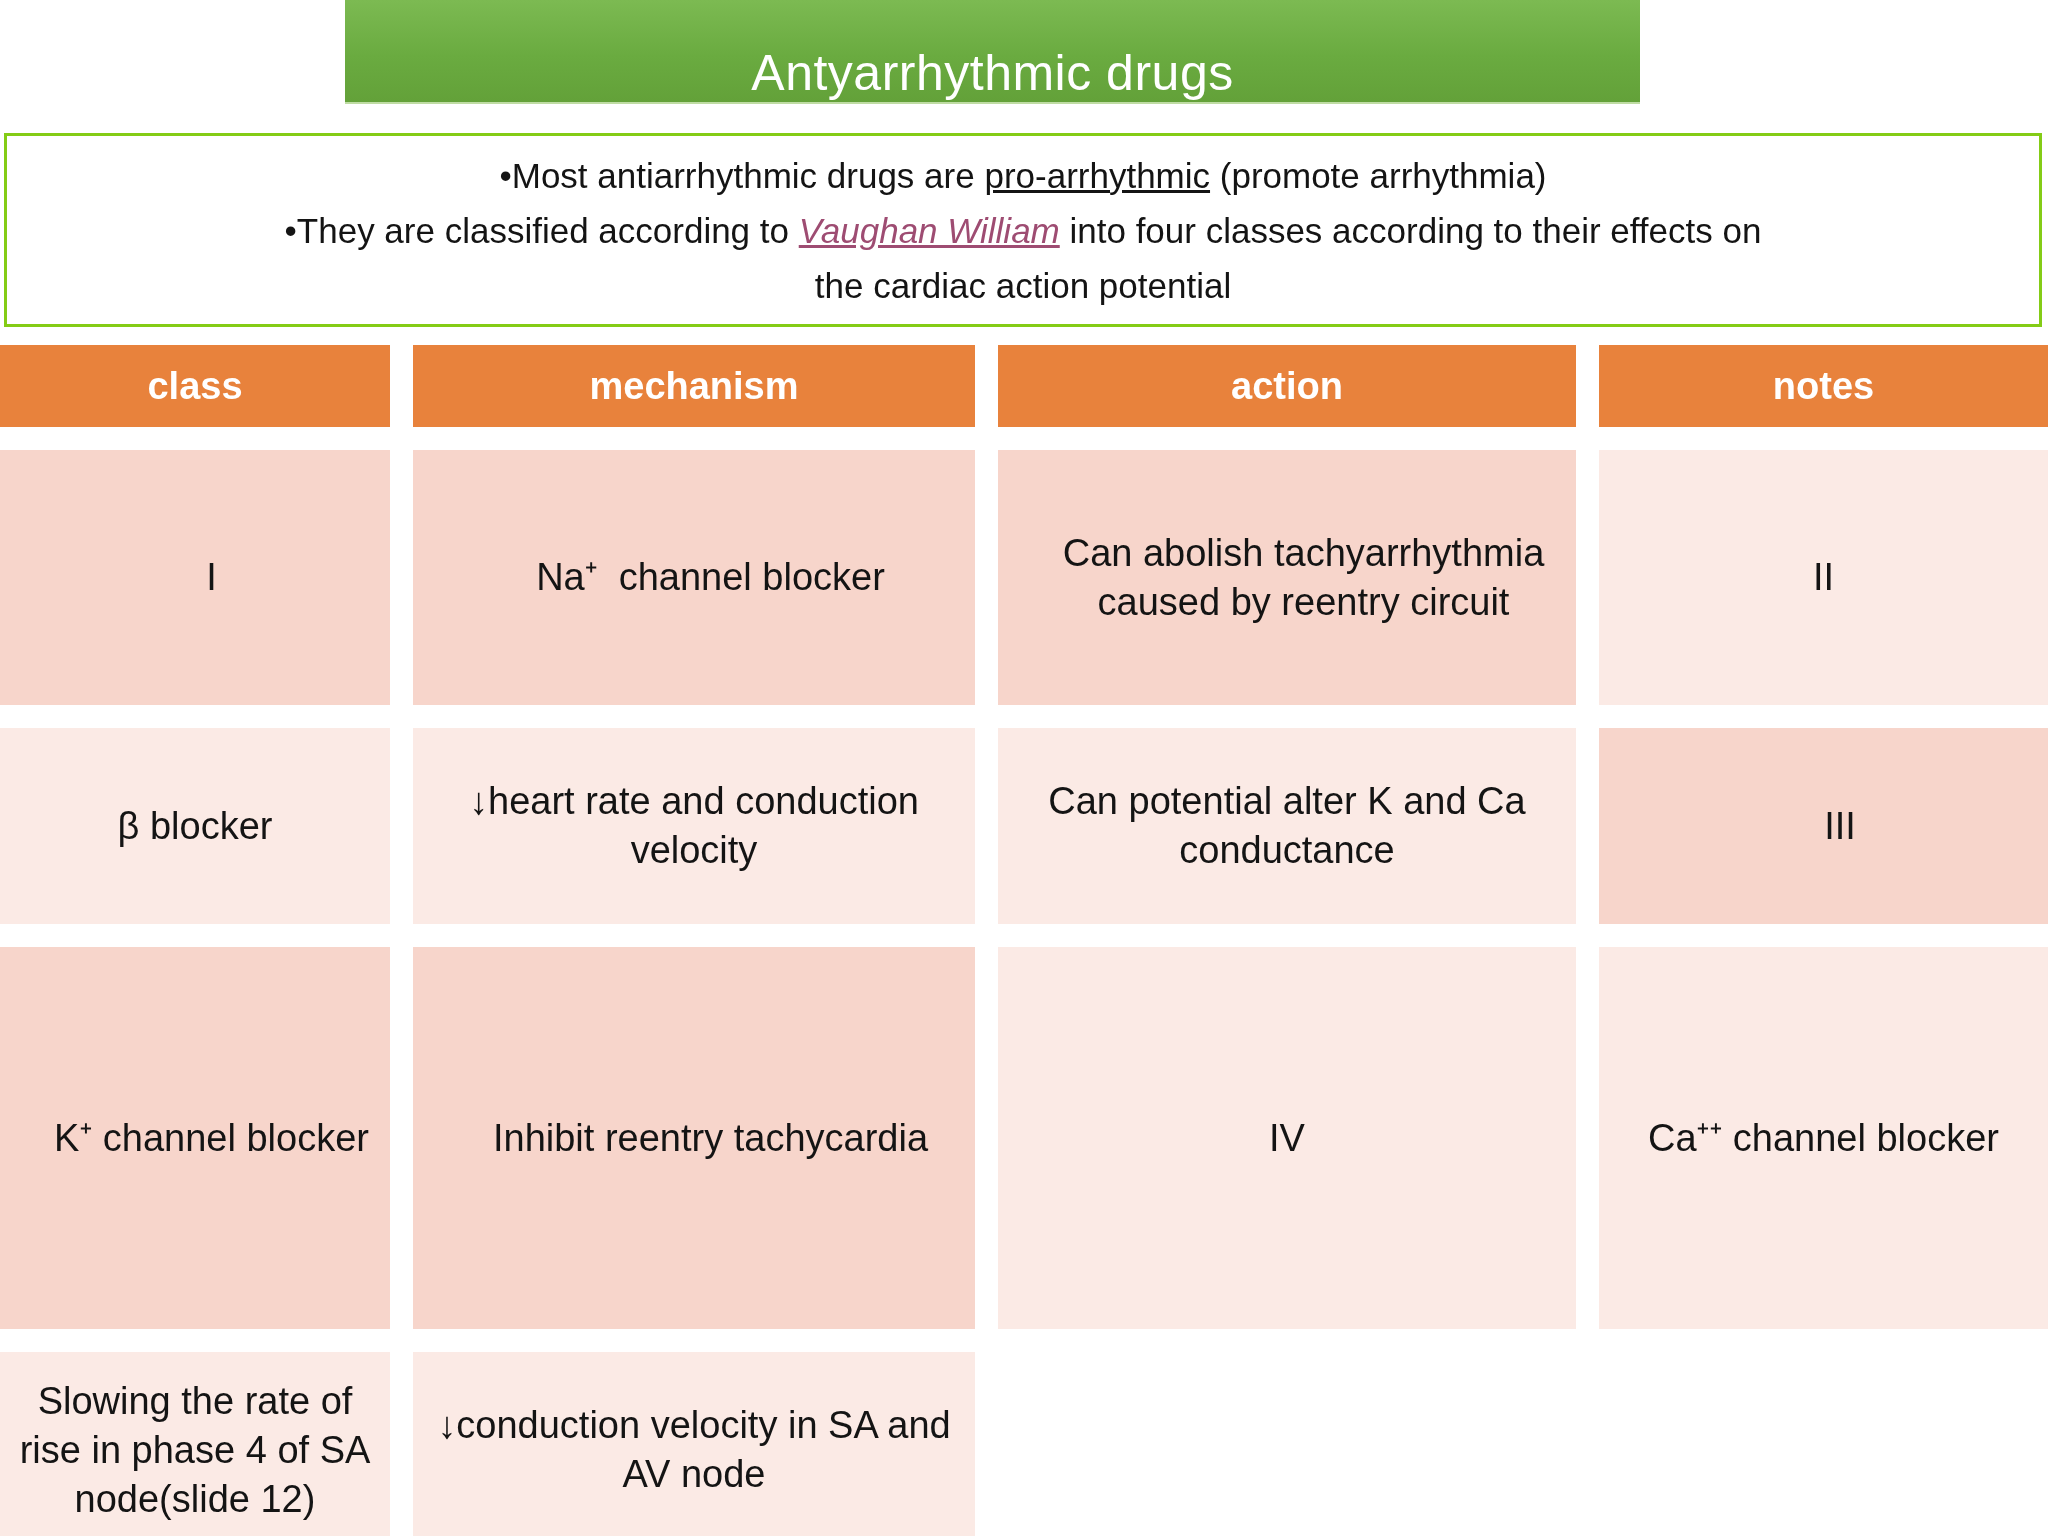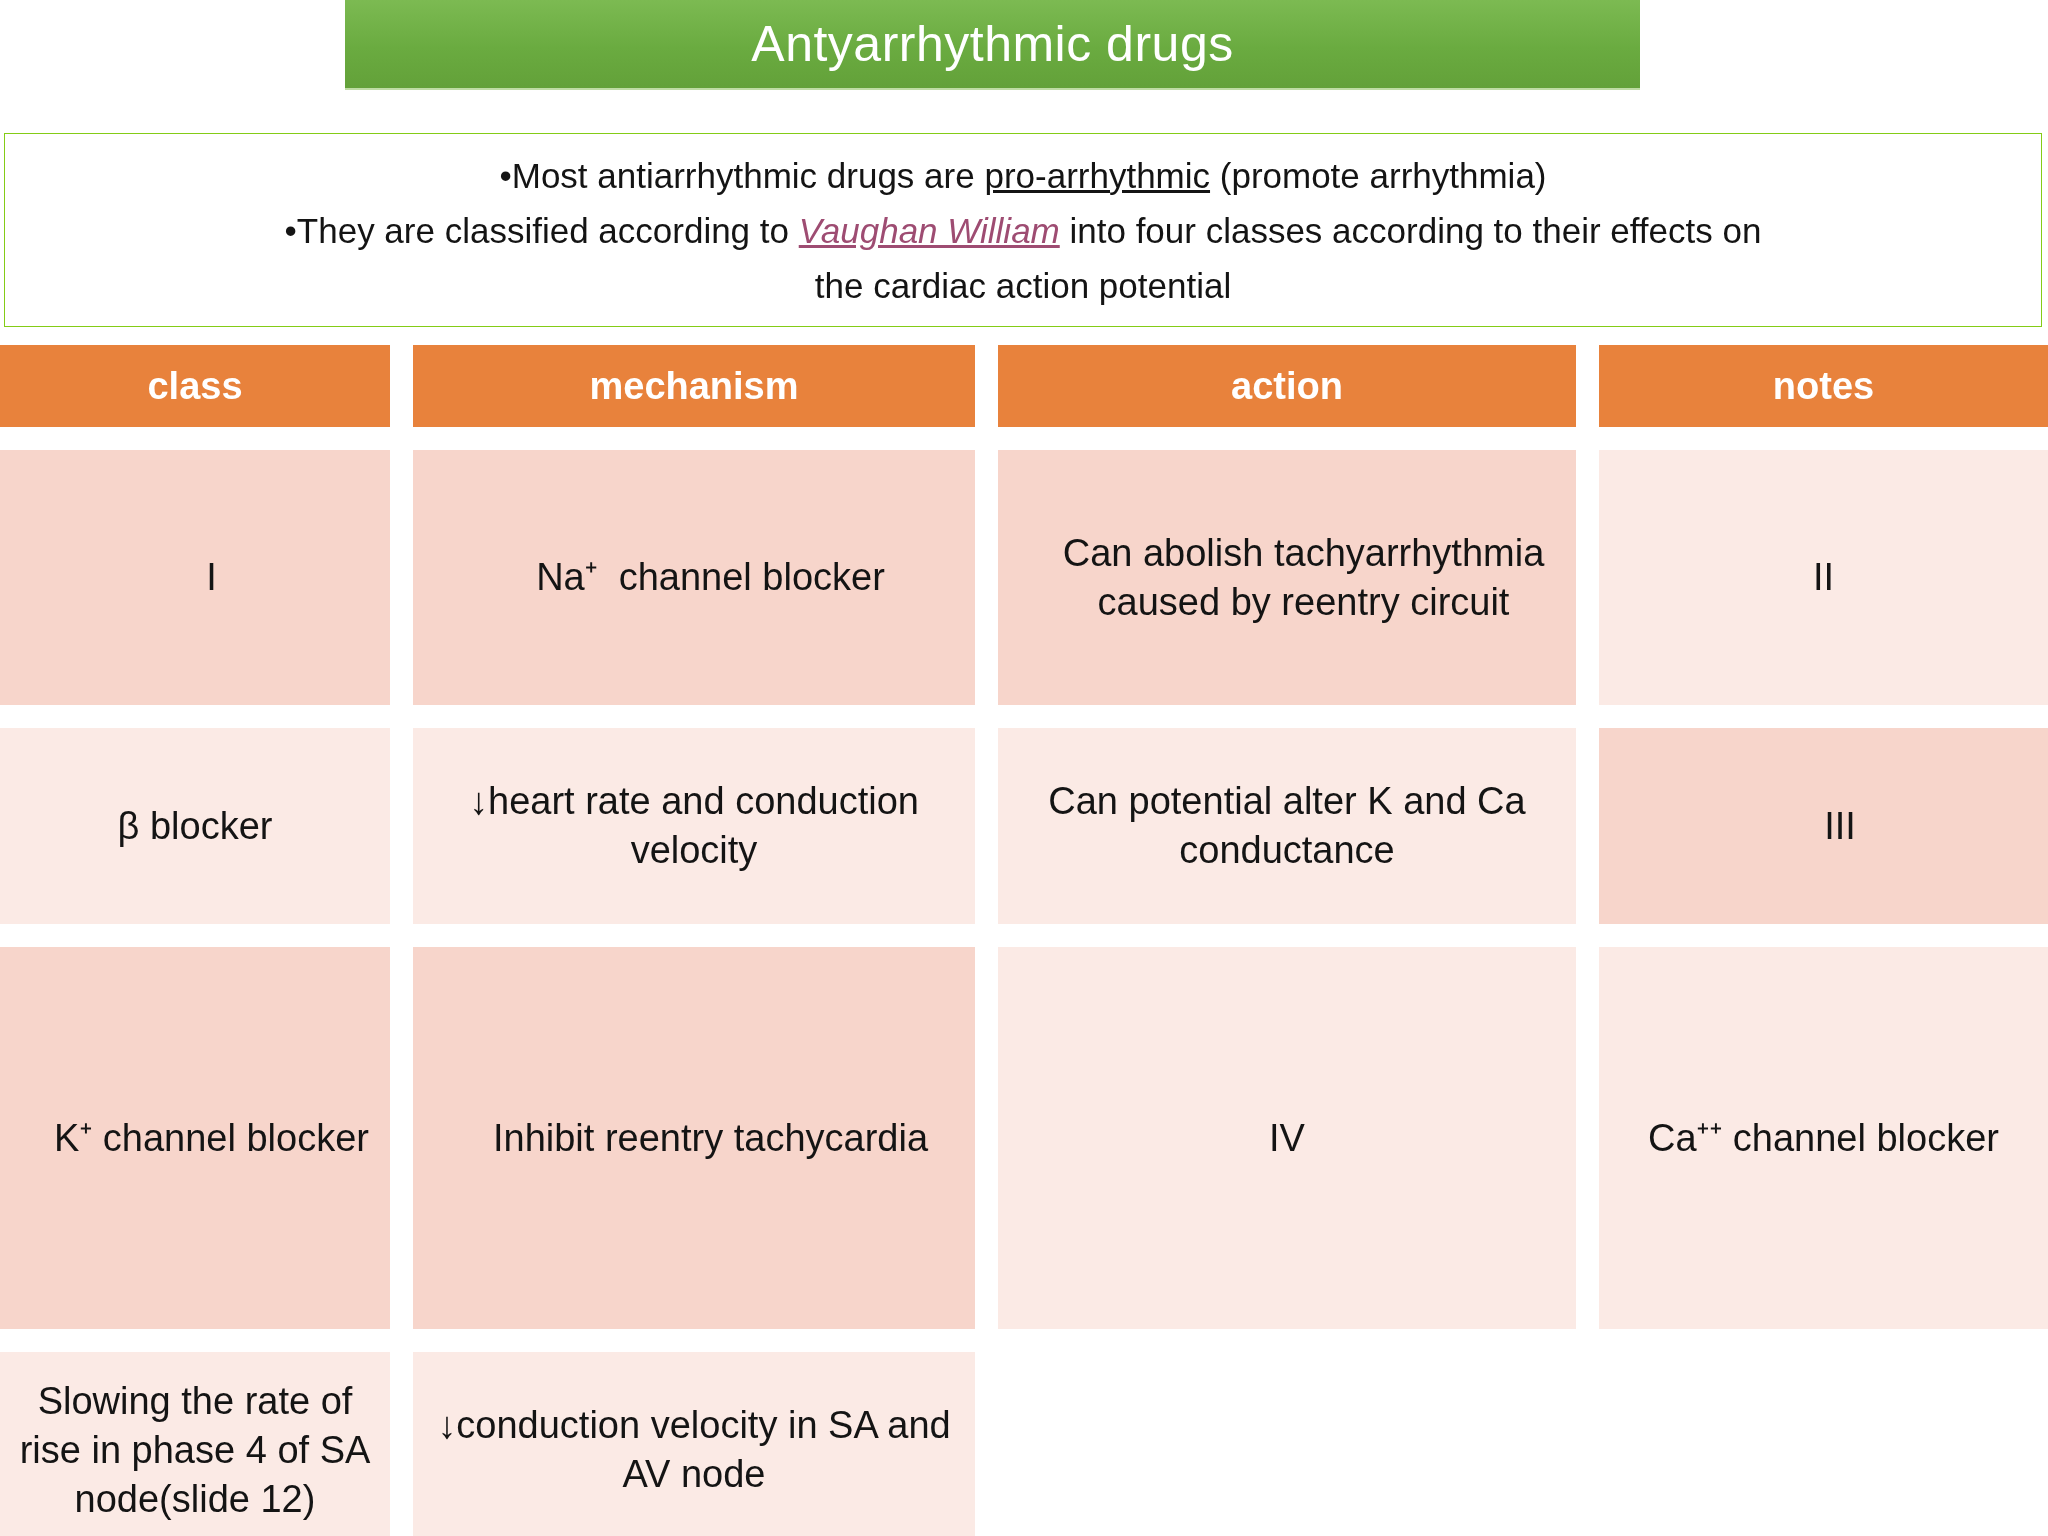--- a/index.html
+++ b/index.html
@@ -6,34 +6,34 @@
   #slide{
     position:relative;
     width:2048px;height:1536px;
     background:#ffffff;
     font-family:"Liberation Sans", sans-serif;
     color:#141414;
     overflow:hidden;
   }
   
   .title-bar{
-    position:absolute;left:345px;top:0;width:1295px;height:90px;
+    position:absolute;left:345px;top:0;width:1295px;height:104px;
     background:linear-gradient(180deg,#7cba52 0%,#6aab40 55%,#63a139 100%);
-    display:flex;align-items:center;justify-content:center;
+    display:flex;align-items:flex-end;justify-content:center;
     border-bottom:2px solid #bfdca4;
     box-sizing:border-box;
   }
   .title-bar .title-text{
     color:#ffffff;font-size:50px;font-weight:400;letter-spacing:0.5px;
   }
   
   .intro-box{
     position:absolute;left:4px;top:133px;width:2038px;height:194px;
     box-sizing:border-box;
-    border:1px solid #84cc16;
+    border:3px solid #84cc16;
     background:#ffffff;
     display:flex;flex-direction:column;justify-content:center;
     text-align:center;
     font-size:35px;line-height:55px;
   }
   .intro-box .u-plain{text-decoration:underline;}
   .intro-box .vw{
     color:#9e4c72;font-weight:normal;font-style:italic;text-decoration:underline;
   }
   

